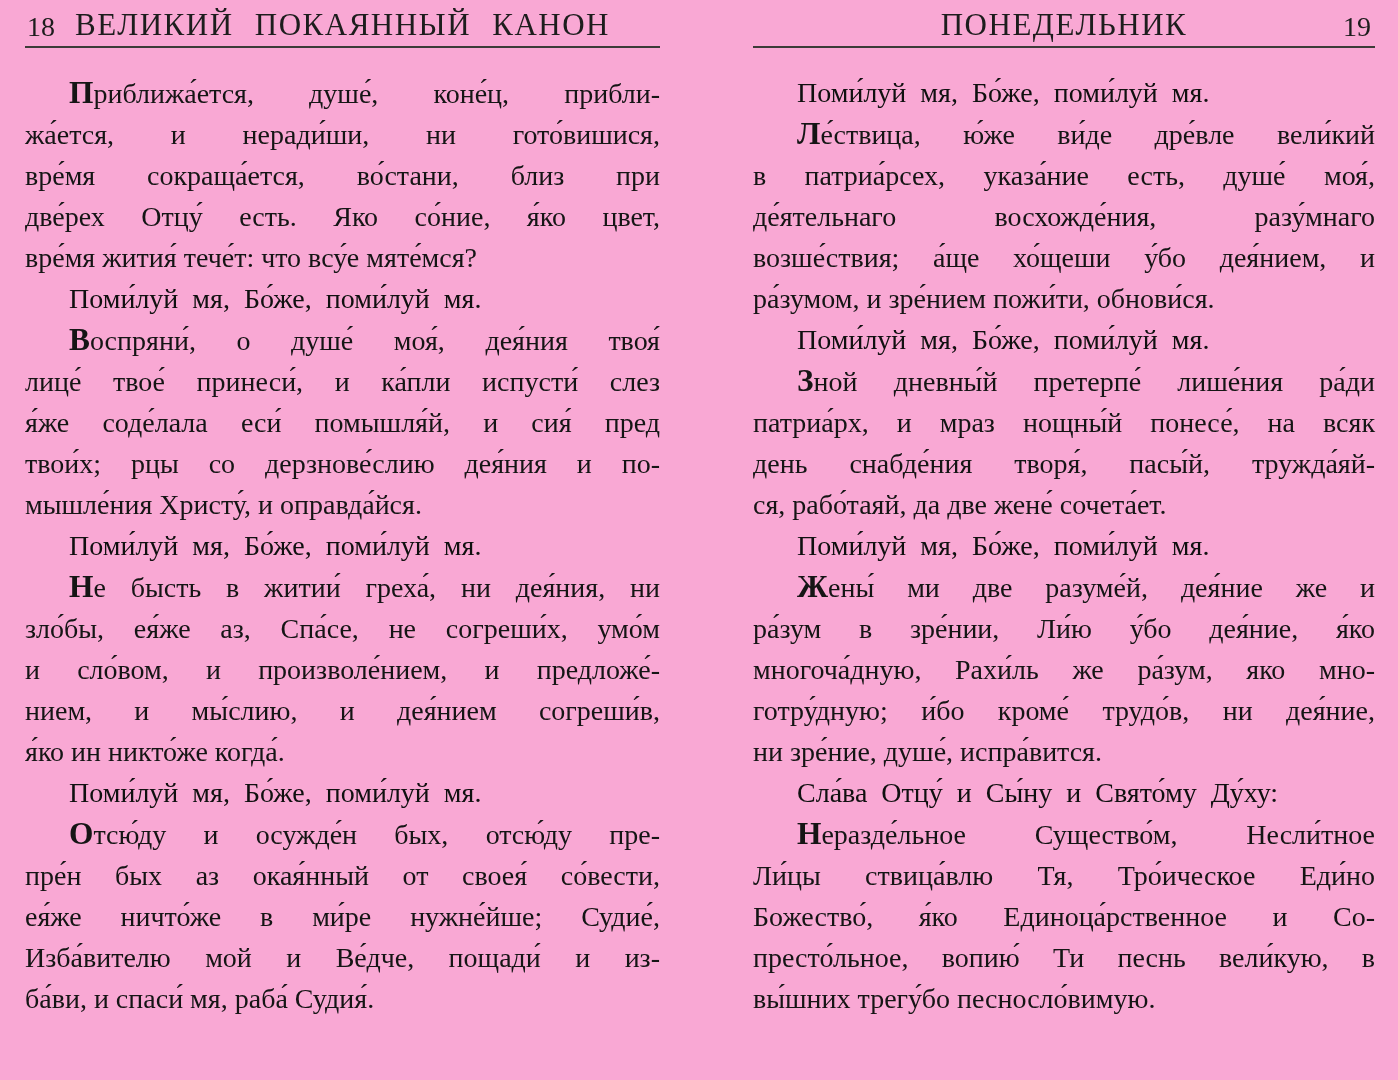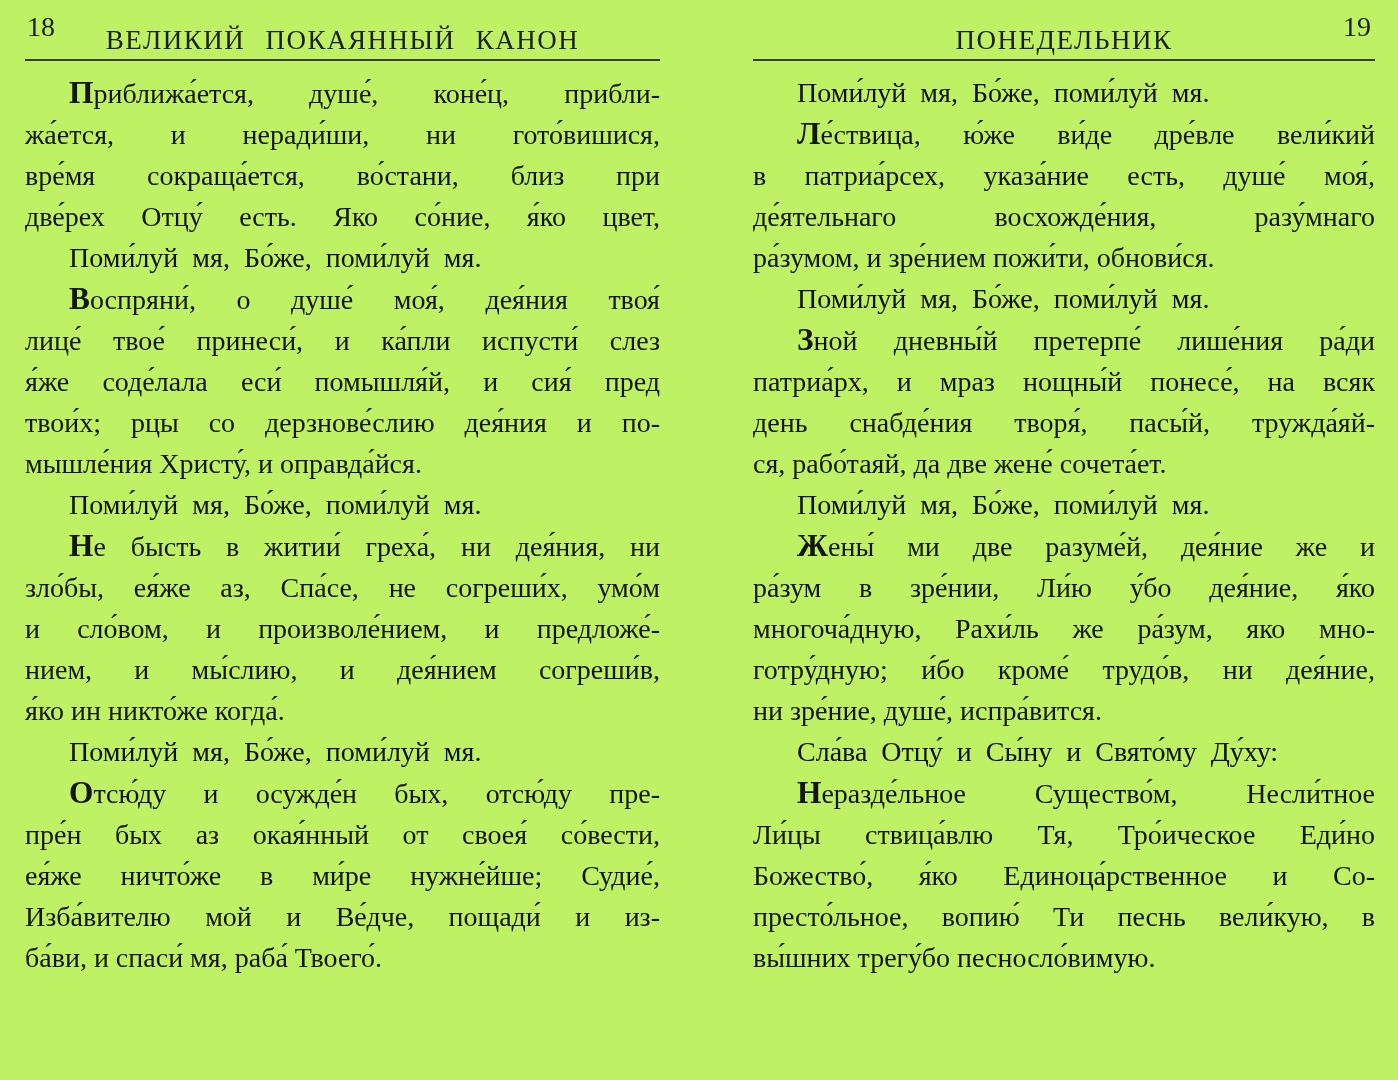--- a/index.html
+++ b/index.html
@@ -4,21 +4,21 @@
 <style>
   html, body {
     margin: 0;
     padding: 0;
     background: #ffffff;
   }
   .spread {
     position: relative;
     width: 1398px;
     height: 1080px;
-    background: #bef264;
+    background: #f9a8d4;
     font-family: "Liberation Serif", serif;
     color: #151515;
     overflow: hidden;
   }
   .page {
     position: absolute;
     top: 0;
     height: 100%;
   }
   .page-left  { left: 0;     width: 699px; }
@@ -30,22 +30,22 @@
   }
   .page-left  .content { left: 25px; width: 635px; }
   .page-right .content { left: 54px; width: 622px; }
 
   .header {
     position: relative;
     height: 50px;
   }
   .header-title {
     text-align: center;
-    padding-top: 25px;
-    font-size: 27px;
+    padding-top: 7px;
+    font-size: 31px;
     letter-spacing: 1.5px;
     word-spacing: 12px;
     color: #1d1d1d;
     white-space: nowrap;
   }
   .pagenum {
     position: absolute;
     top: 11px;
     font-size: 28px;
     color: #1d1d1d;
@@ -100,20 +100,21 @@
         <span class="pagenum">18</span>
         <div class="header-title">ВЕЛИКИЙ ПОКАЯННЫЙ КАНОН</div>
         <div class="rule"></div>
       </div>
       <div class="page-body">
           <div class="para troparion">
             <div class="line first"><span class="initial">П</span>риближа́ется, душе́, коне́ц, прибли-</div>
             <div class="line">жа́ется, и неради́ши, ни гото́вишися,</div>
             <div class="line">вре́мя сокраща́ется, во́стани, близ при</div>
             <div class="line">две́рех Отцу́ есть. Яко со́ние, я́ко цвет,</div>
+            <div class="line last">вре́мя жития́ тече́т: что всу́е мяте́мся?</div>
           </div>
           <div class="para refrain">
             <div class="line last">Поми́луй мя, Бо́же, поми́луй мя.</div>
           </div>
           <div class="para troparion">
             <div class="line first"><span class="initial">В</span>оспряни́, о душе́ моя́, дея́ния твоя́</div>
             <div class="line">лице́ твое́ принеси́, и ка́пли испусти́ слез</div>
             <div class="line">я́же соде́лала еси́ помышля́й, и сия́ пред</div>
             <div class="line">твои́х; рцы со дерзнове́слию дея́ния и по-</div>
             <div class="line last">мышле́ния Христу́, и оправда́йся.</div>
@@ -129,41 +130,42 @@
             <div class="line last">я́ко ин никто́же когда́.</div>
           </div>
           <div class="para refrain">
             <div class="line last">Поми́луй мя, Бо́же, поми́луй мя.</div>
           </div>
           <div class="para troparion">
             <div class="line first"><span class="initial">О</span>тсю́ду и осужде́н бых, отсю́ду пре-</div>
             <div class="line">пре́н бых аз окая́нный от своея́ со́вести,</div>
             <div class="line">ея́же ничто́же в ми́ре нужне́йше; Судие́,</div>
             <div class="line">Изба́вителю мой и Ве́дче, пощади́ и из-</div>
-            <div class="line last">ба́ви, и спаси́ мя, раба́ Твоего́.</div>
+            <div class="line last">ба́ви, и спаси́ мя, раба́ Судия́.</div>
           </div>
         </div>
     </div>
   </div>
 
   <div class="page page-right">
     <div class="content">
       <div class="header">
         <span class="pagenum">19</span>
         <div class="header-title">ПОНЕДЕЛЬНИК</div>
         <div class="rule"></div>
       </div>
       <div class="page-body">
           <div class="para refrain">
             <div class="line last">Поми́луй мя, Бо́же, поми́луй мя.</div>
           </div>
           <div class="para troparion">
             <div class="line first"><span class="initial">Л</span>е́ствица, ю́же ви́де дре́вле вели́кий</div>
             <div class="line">в патриа́рсех, указа́ние есть, душе́ моя́,</div>
             <div class="line">де́ятельнаго восхожде́ния, разу́мнаго</div>
+            <div class="line">возше́ствия; а́ще хо́щеши у́бо дея́нием, и</div>
             <div class="line last">ра́зумом, и зре́нием пожи́ти, обнови́ся.</div>
           </div>
           <div class="para refrain">
             <div class="line last">Поми́луй мя, Бо́же, поми́луй мя.</div>
           </div>
           <div class="para troparion">
             <div class="line first"><span class="initial">З</span>ной дневны́й претерпе́ лише́ния ра́ди</div>
             <div class="line">патриа́рх, и мраз нощны́й понесе́, на всяк</div>
             <div class="line">день снабде́ния творя́, пасы́й, тружда́яй-</div>
             <div class="line last">ся, рабо́таяй, да две жене́ сочета́ет.</div>

